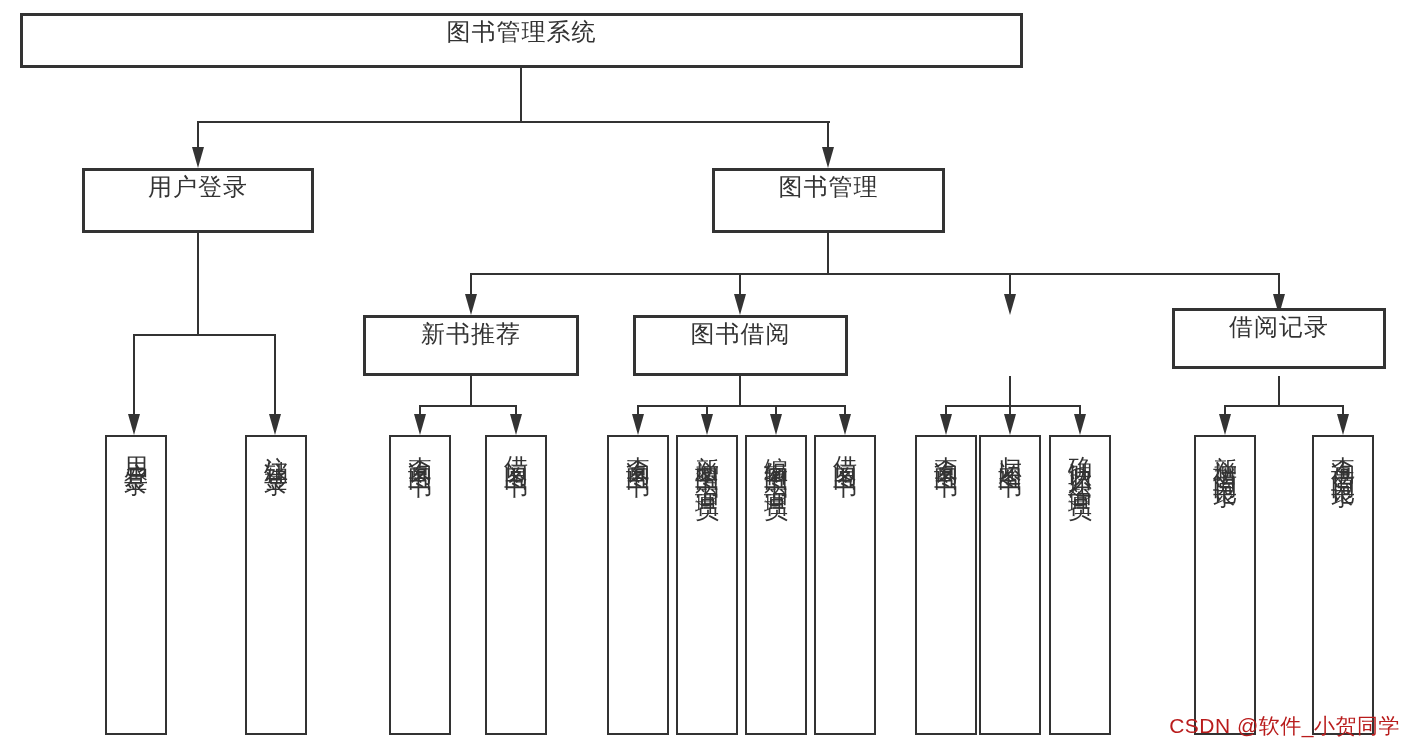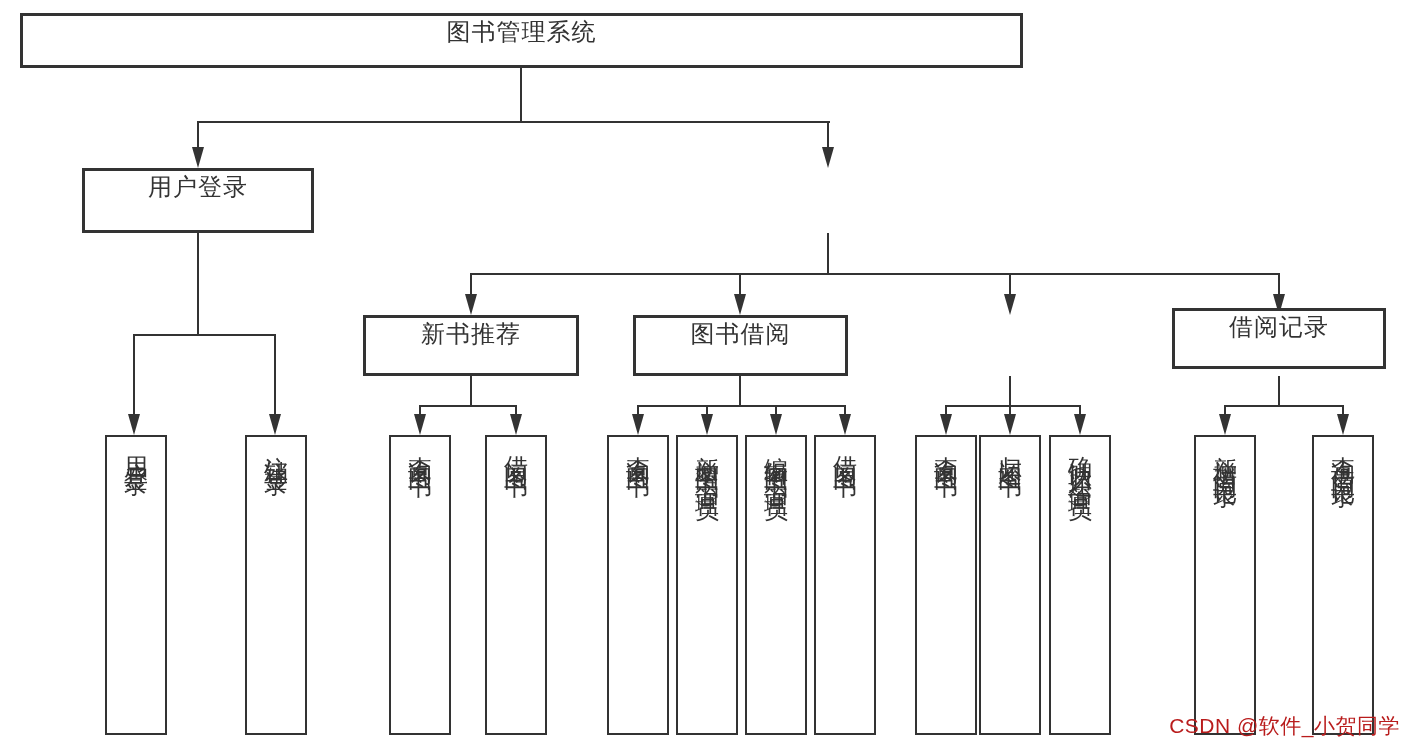--- a/index.html
+++ b/index.html
@@ -67,20 +67,23 @@
 
   <div class="vline" style="left:520px;top:68px;height:53px;"></div>
   <div class="hline" style="left:198px;top:121px;width:632px;"></div>
   <div class="vline" style="left:197px;top:121px;height:28px;"></div>
   <div class="arrow" style="left:192px;top:147px;"></div>
   <div class="vline" style="left:827px;top:121px;height:28px;"></div>
   <div class="arrow" style="left:822px;top:147px;"></div>
 
   <div class="box" style="left:82px;top:168px;width:232px;height:65px;">
     <span class="lbl">用户登录</span>
+  </div>
+  <div class="box" style="left:712px;top:168px;width:233px;height:65px;">
+    <span class="lbl">图书管理</span>
   </div>
 
   <div class="vline" style="left:197px;top:233px;height:101px;"></div>
   <div class="hline" style="left:134px;top:334px;width:142px;"></div>
   <div class="vline" style="left:133px;top:334px;height:82px;"></div>
   <div class="arrow" style="left:128px;top:414px;"></div>
   <div class="vline" style="left:274px;top:334px;height:82px;"></div>
   <div class="arrow" style="left:269px;top:414px;"></div>
 
   <div class="vline" style="left:827px;top:233px;height:40px;"></div>

